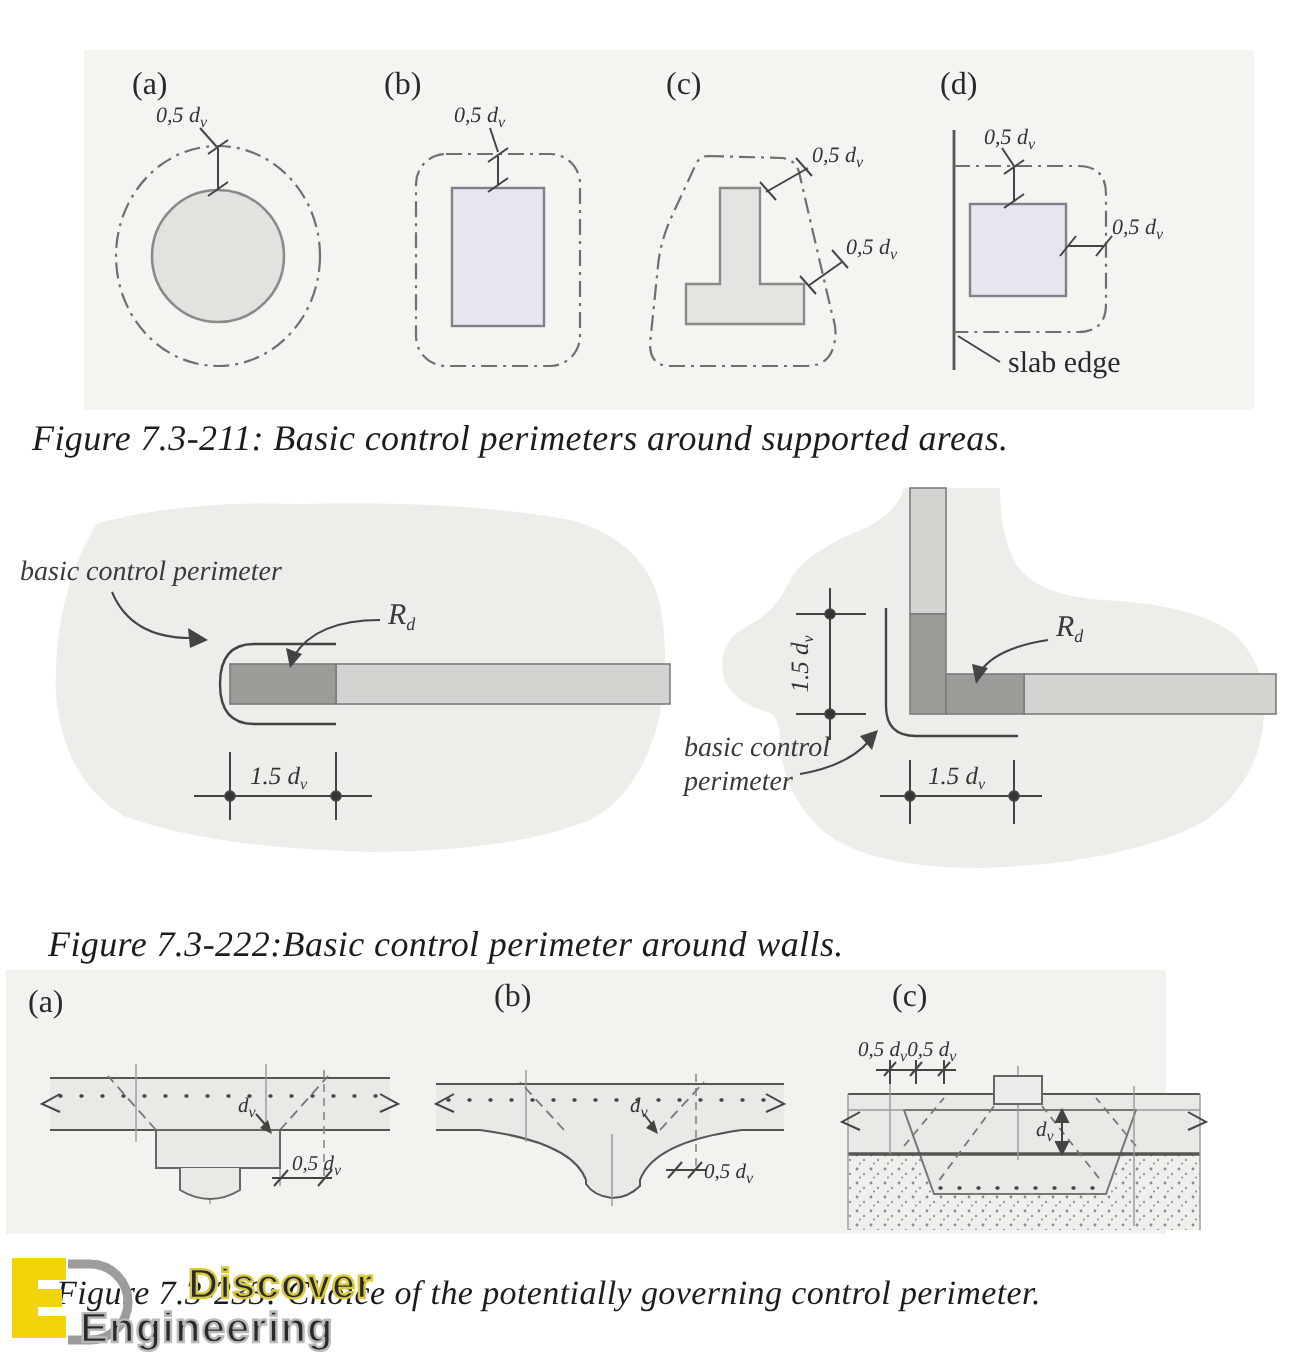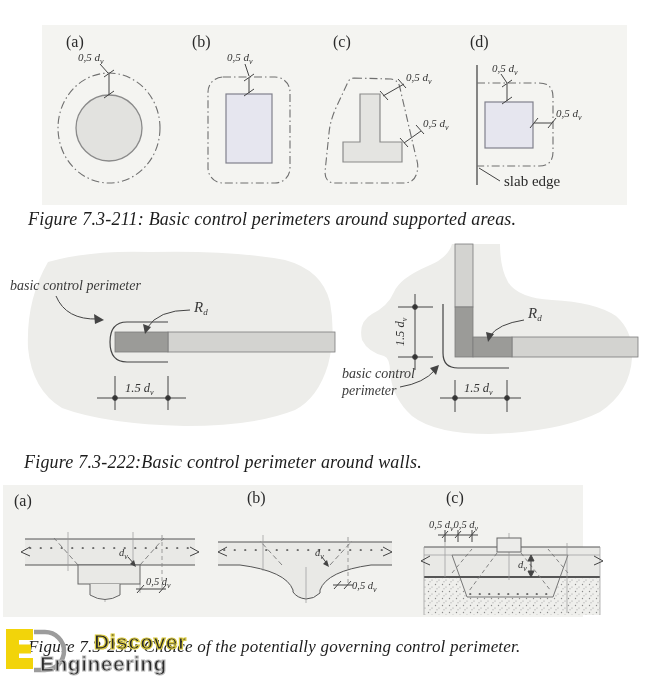--- a/index.html
+++ b/index.html
@@ -90,21 +90,21 @@
       <line x1="488" y1="103" x2="496" y2="93"></line>
       <line x1="506" y1="103" x2="514" y2="93"></line>
     </g>
     <text x="450" y="47" class="dim"><tspan>0,5 d</tspan><tspan class="sub" dy="2.5">v</tspan></text>
     <text x="514" y="92" class="dim"><tspan>0,5 d</tspan><tspan class="sub" dy="2.5">v</tspan></text>
     <path d="M 458,156 L 437,143" class="mk" fill="none"></path>
     <text x="462" y="161" style="font:15px 'Liberation Serif',serif">slab edge</text>
   </g>
 </svg>
 
-<div class="abs caption" style="left:28px;top:209px;">Figure 7.3-211: Basic control perimeters around supported areas.</div>
+<div class="abs caption" style="left:16px;top:209px;">Figure 7.3-211: Basic control perimeters around supported areas.</div>
 
 <svg class="abs" style="left:0;top:240px;" width="652" height="210" viewBox="0 0 652 210">
 
   <g>
     <path d="M 48,22 Q 90,10 150,12 Q 230,10 285,20 Q 322,30 330,62 Q 336,95 328,125 Q 318,158 295,170 Q 255,186 185,186 Q 105,184 62,168 Q 32,150 28,108 Q 26,60 48,22 Z" fill="#ededea"></path>
     <rect x="168" y="92" width="167" height="20" fill="#d3d3d0" stroke="#7c7c7c" stroke-width=".8"></rect>
     <rect x="115" y="92" width="53" height="20" fill="#9b9b98" stroke="#7c7c7c" stroke-width=".8"></rect>
     <path d="M 168,82 L 127,82 Q 110,82 110,102 Q 110,122 127,122 L 168,122" fill="none" stroke="#444" stroke-width="1.2"></path>
     <text x="10" y="50" class="annot">basic control perimeter</text>
     <path d="M 56,56 Q 66,80 98,79" fill="none" class="mk"></path>
@@ -148,21 +148,21 @@
       <line x1="455" y1="140" x2="455" y2="172"></line>
       <line x1="507" y1="140" x2="507" y2="172"></line>
       <line x1="440" y1="158" x2="521" y2="158"></line>
       <circle cx="455" cy="158" r="2.4" fill="#333"></circle>
       <circle cx="507" cy="158" r="2.4" fill="#333"></circle>
     </g>
     <text x="464" y="152" class="dim13"><tspan>1.5 d</tspan><tspan class="sub" dy="2.5">v</tspan></text>
   </g>
 </svg>
 
-<div class="abs caption" style="left:24px;top:452px;">Figure 7.3-222:Basic control perimeter around walls.</div>
+<div class="abs caption" style="left:24px;top:462px;">Figure 7.3-222:Basic control perimeter around walls.</div>
 
 <svg class="abs" style="left:0;top:485px;" width="652" height="147" viewBox="0 0 652 147">
   <defs>
     <pattern id="soil" width="7" height="7" patternUnits="userSpaceOnUse">
       <rect width="7" height="7" fill="#efefec"></rect>
       <circle cx="1.5" cy="1.5" r=".7" fill="#8a8a8a"></circle>
       <circle cx="5" cy="4" r=".6" fill="#9a9a9a"></circle>
       <circle cx="3" cy="5.8" r=".5" fill="#8a8a8a"></circle>
     </pattern>
   </defs>

